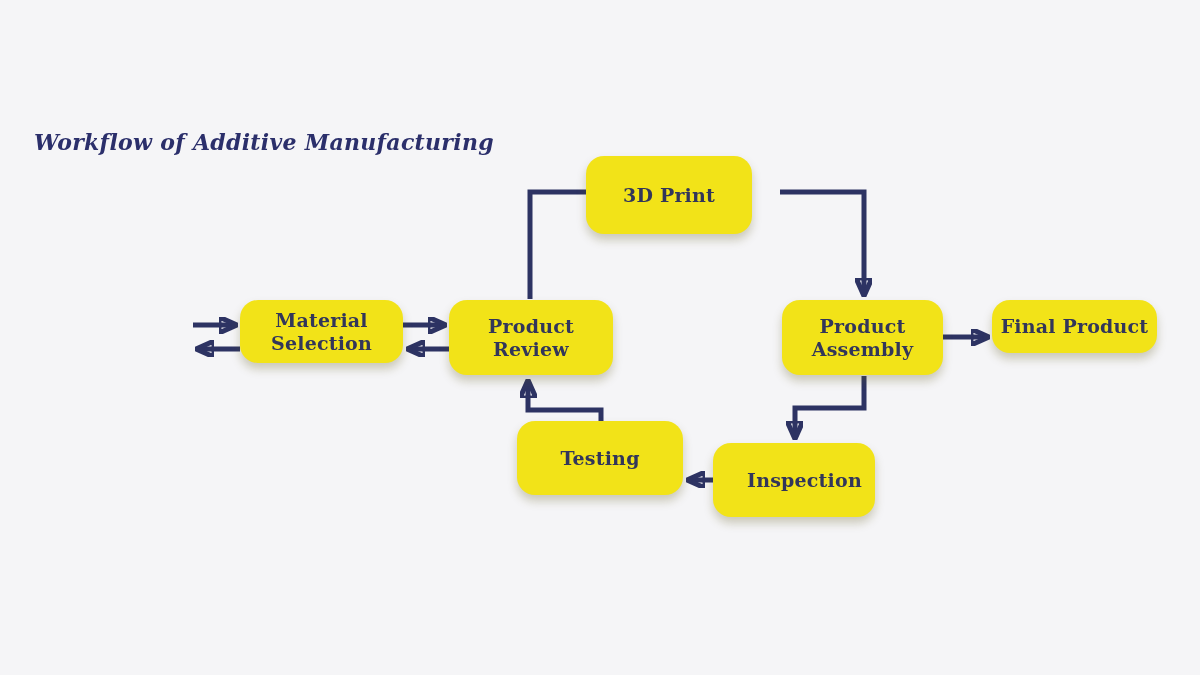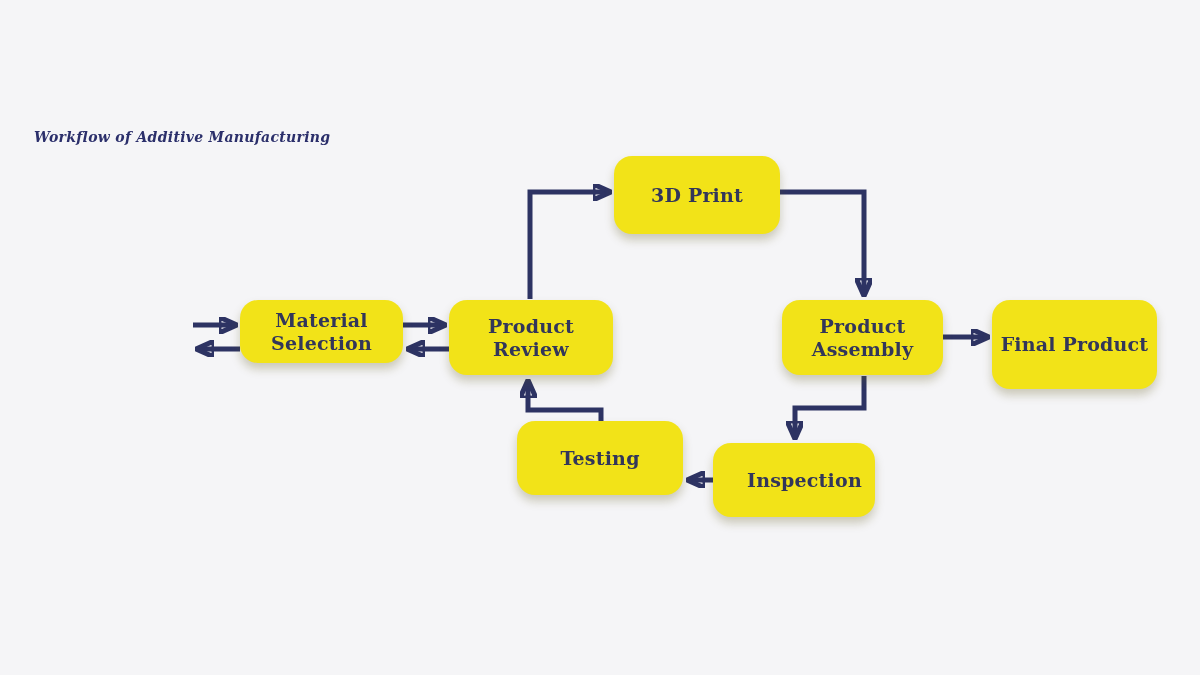--- a/index.html
+++ b/index.html
@@ -17,21 +17,21 @@
     font-family:"DejaVu Serif","Liberation Serif",serif;
   }
   .stage{
     position:relative;
     width:1200px;height:675px;
   }
   .title{
     position:absolute;
     left:34px;top:129px;
     margin:0;
-    font-size:14px;
+    font-size:22px;
     font-weight:700;
     font-style:italic;
     color:var(--title);
     letter-spacing:0.3px;
     white-space:nowrap;
   }
   .edges{
     position:absolute;
     left:0;top:0;
     width:1200px;height:675px;
@@ -91,30 +91,30 @@
   <div class="node" style="left:240px;top:300px;width:163px;height:63px;">
     <span>Material
 Selection</span>
   </div>
 
   <div class="node" style="left:449px;top:300px;width:164px;height:75px;">
     <span>Product
 Review</span>
   </div>
 
-  <div class="node" style="left:614px;top:156px;width:166px;height:78px;">
+  <div class="node" style="left:586px;top:156px;width:166px;height:78px;">
     <span>3D Print</span>
   </div>
 
   <div class="node" style="left:782px;top:300px;width:161px;height:75px;">
     <span>Product
 Assembly</span>
   </div>
 
-  <div class="node" style="left:992px;top:300px;width:165px;height:89px;">
+  <div class="node" style="left:992px;top:300px;width:165px;height:53px;">
     <span>Final Product</span>
   </div>
 
   <div class="node" style="left:517px;top:421px;width:166px;height:74px;">
     <span>Testing</span>
   </div>
 
   <div class="node" style="left:713px;top:443px;width:162px;height:74px;padding-left:21px;">
     <span>Inspection</span>
   </div>

